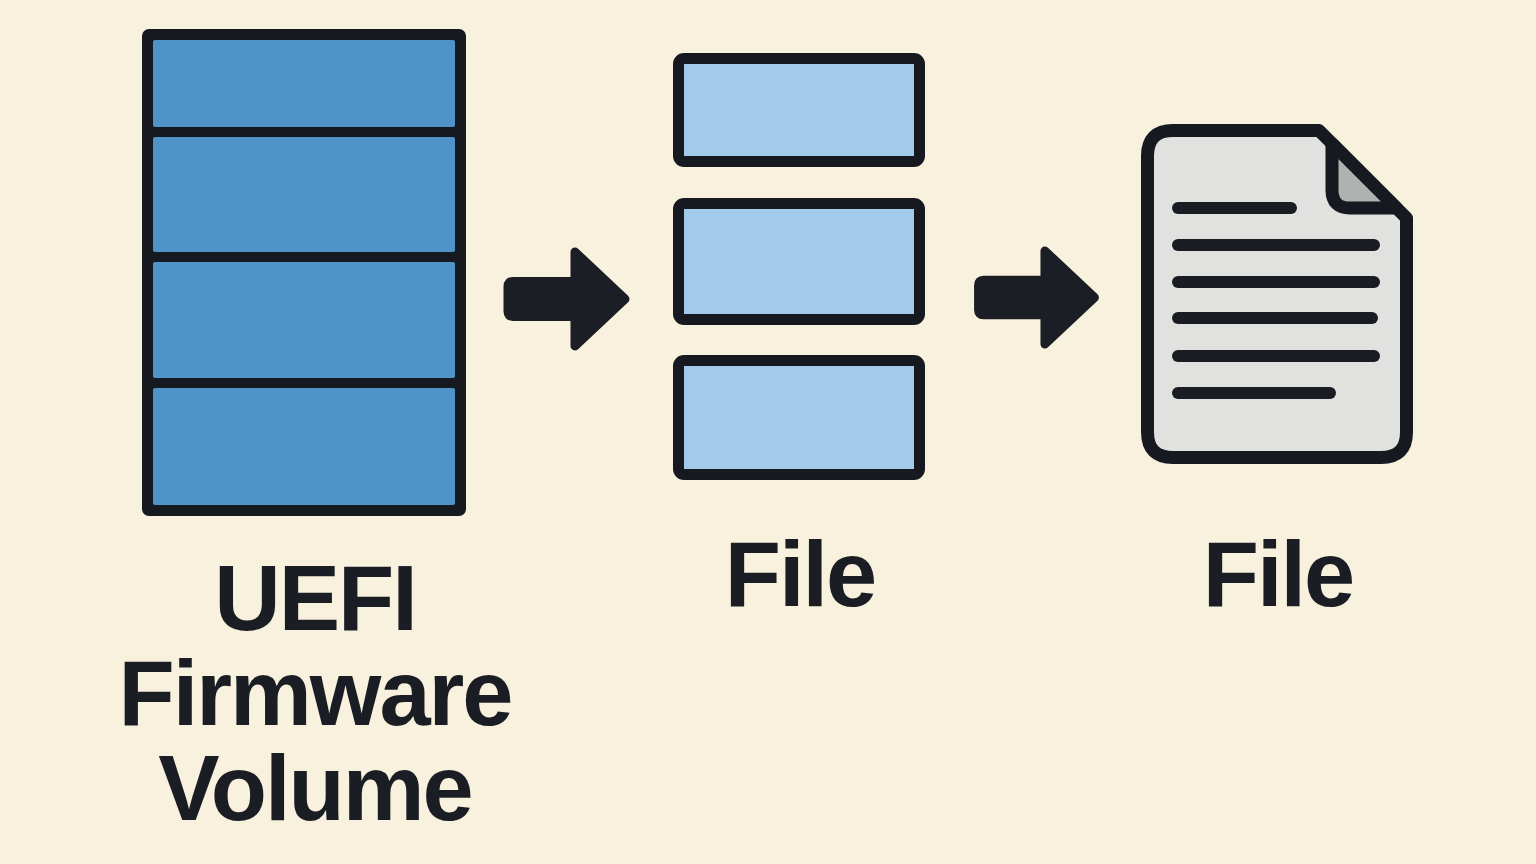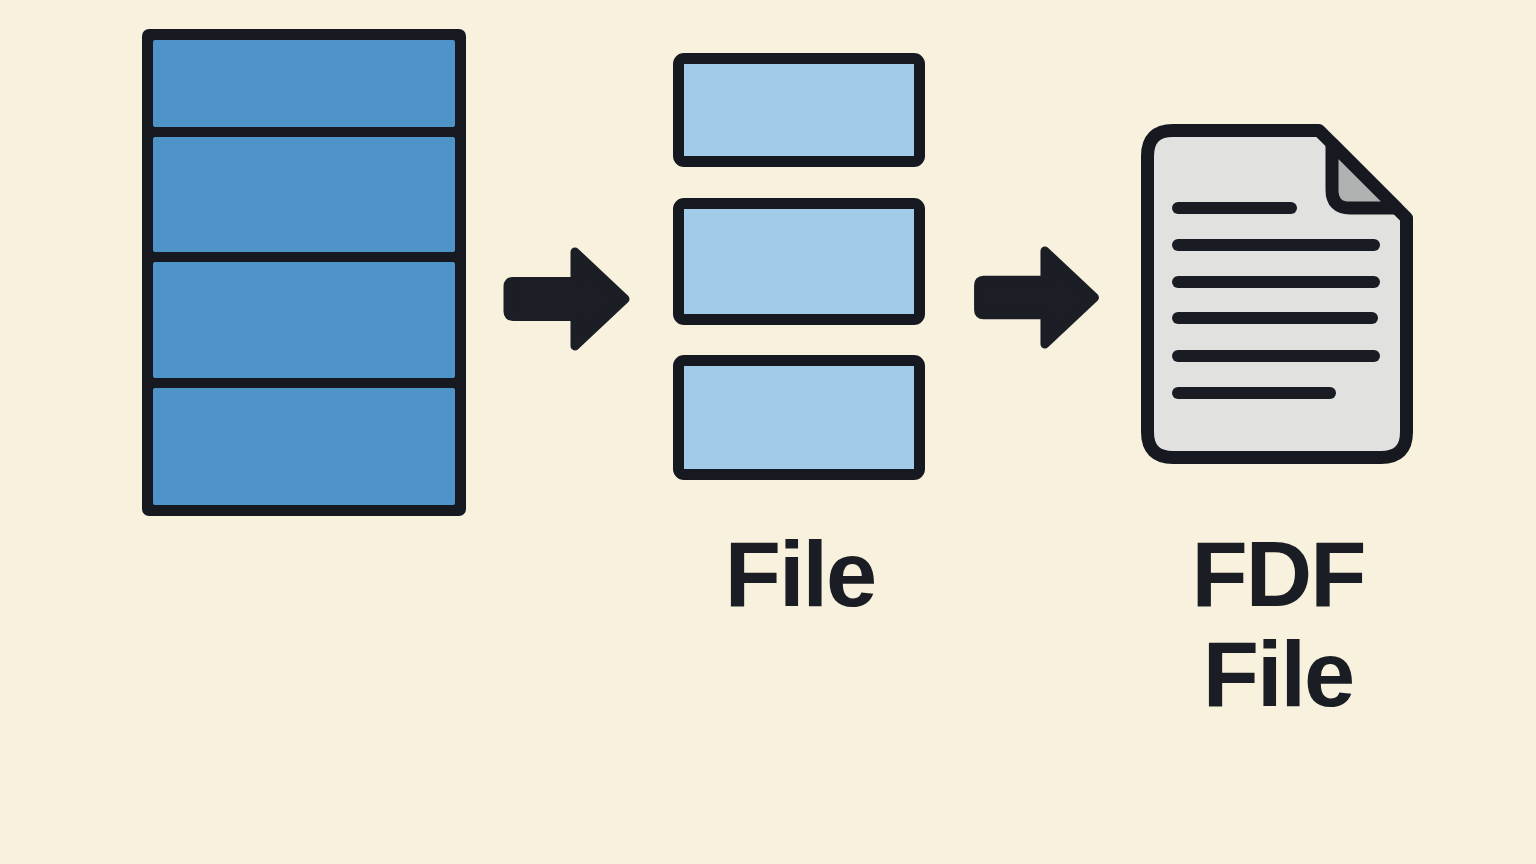--- a/index.html
+++ b/index.html
@@ -113,23 +113,27 @@
     <g stroke="#191c22" stroke-width="12" stroke-linecap="round">
       <line x1="37" y1="84" x2="150" y2="84"></line>
       <line x1="37" y1="121" x2="233" y2="121"></line>
       <line x1="37" y1="158" x2="233" y2="158"></line>
       <line x1="37" y1="194" x2="231" y2="194"></line>
       <line x1="37" y1="232" x2="233" y2="232"></line>
       <line x1="37" y1="269" x2="189" y2="269"></line>
     </g>
   </svg>
 
+  <div class="node-label label-fv">
+    <div>UEFI</div>
+    <div>Firmware</div>
+    <div>Volume</div>
+  </div>
 
   <div class="node-label label-ffs">
     <div>File</div>
   </div>
 
   <div class="node-label label-fdf">
-    <div>FDF</div>
     <div>File</div>
   </div>
 
 </div>
 
 </body></html>

